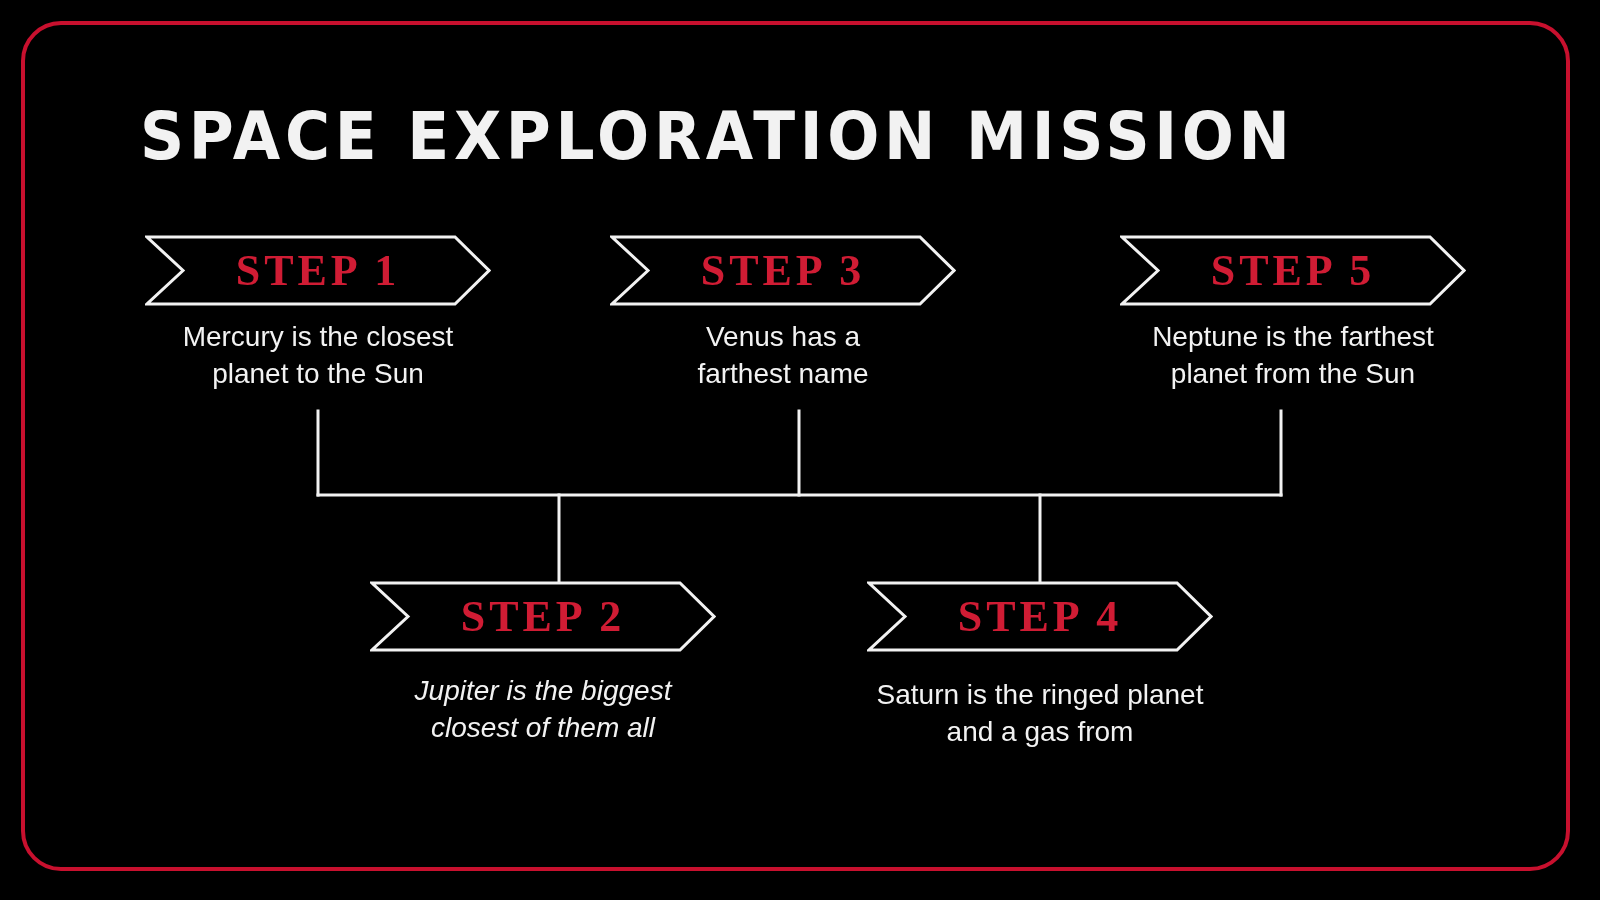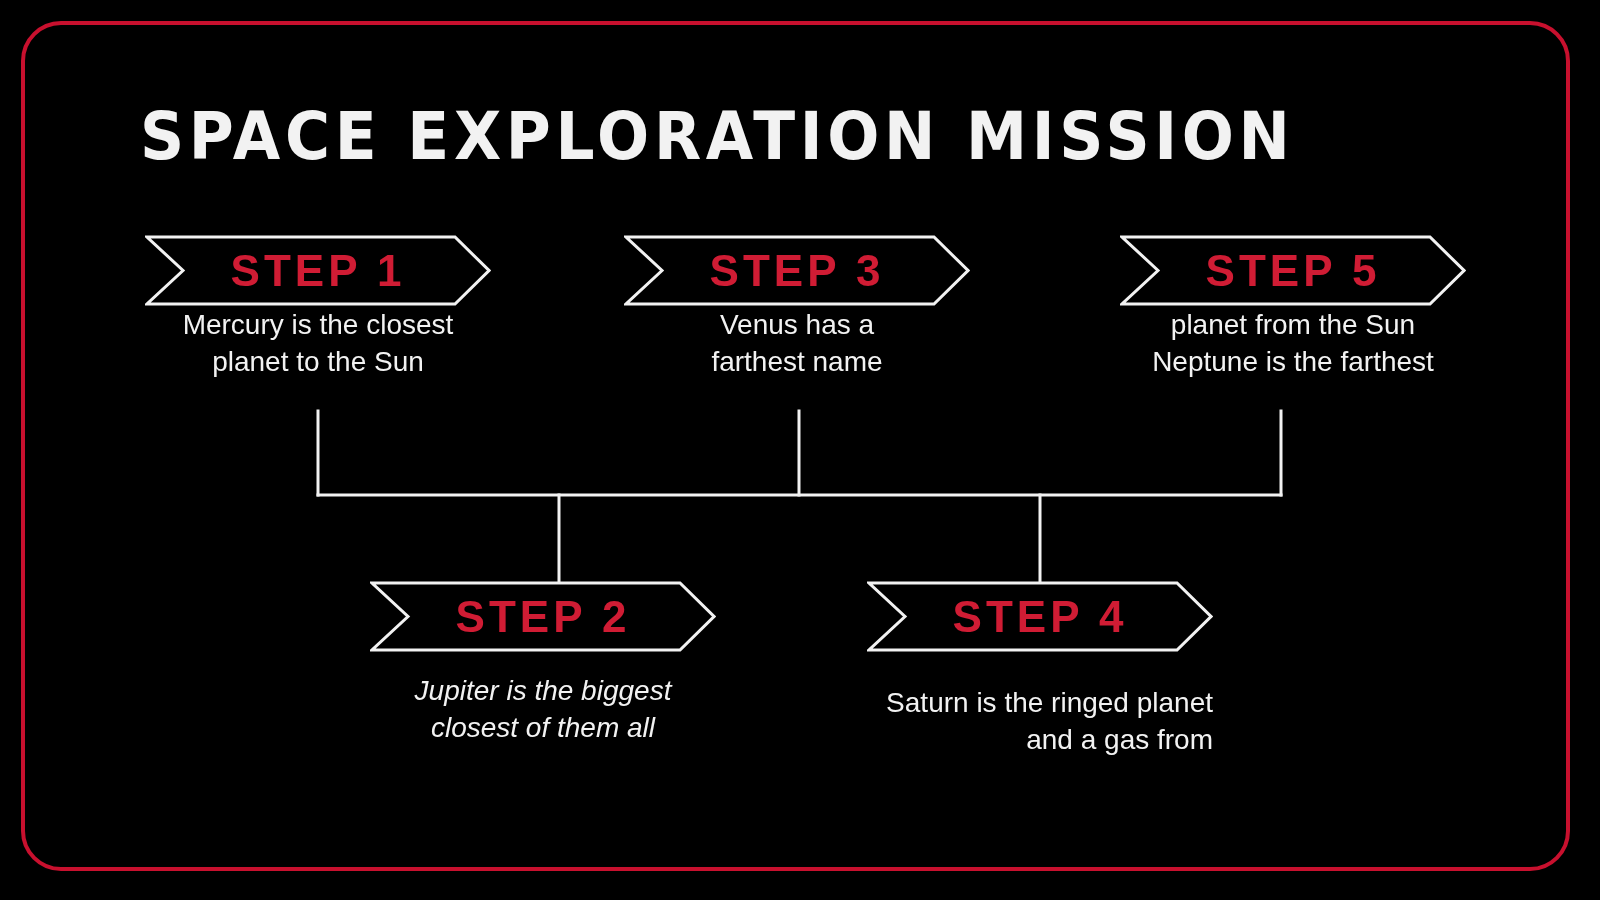--- a/index.html
+++ b/index.html
@@ -64,26 +64,27 @@
   }
   .step-label {
     position: absolute;
     left: 0;
     top: 0;
     width: 346px;
     height: 71px;
     line-height: 71px;
     text-align: center;
     color: #D01C34;
-    font-family: Liberation Sans, sans-serif;
+    font-family: Liberation Serif, serif;
     font-weight: bold;
     font-size: 44px;
     letter-spacing: 4px;
   }
   .step-desc {
+    margin-top: 12px;
     width: 346px;
     text-align: center;
     color: #F2F2F2;
     font-family: "Liberation Sans", sans-serif;
     font-size: 28px;
     line-height: 37px;
   }
   .step-desc span {
     display: block;
   }
@@ -112,43 +113,43 @@
       <polygon points="2,2 310,2 344,35.5 310,69 2,69 38,35.5" fill="none" stroke="#F2F2F2" stroke-width="3" stroke-linejoin="miter"></polygon>
     </svg>
     <div class="step-label">STEP 1</div>
   </div>
   <div class="step-desc">
     <span>Mercury is the closest</span>
     <span>planet to the Sun</span>
   </div>
 </div>
 
-<div class="step" style="left:624px; top:235px;">
+<div class="step" style="left:610px; top:235px;">
   <div class="step-badge">
     <svg width="346" height="71" viewBox="0 0 346 71">
       <polygon points="2,2 310,2 344,35.5 310,69 2,69 38,35.5" fill="none" stroke="#F2F2F2" stroke-width="3" stroke-linejoin="miter"></polygon>
     </svg>
     <div class="step-label">STEP 3</div>
   </div>
   <div class="step-desc">
     <span>Venus has a</span>
     <span>farthest name</span>
   </div>
 </div>
 
 <div class="step" style="left:1120px; top:235px;">
   <div class="step-badge">
     <svg width="346" height="71" viewBox="0 0 346 71">
       <polygon points="2,2 310,2 344,35.5 310,69 2,69 38,35.5" fill="none" stroke="#F2F2F2" stroke-width="3" stroke-linejoin="miter"></polygon>
     </svg>
     <div class="step-label">STEP 5</div>
   </div>
   <div class="step-desc">
+    <span>Neptune is the farthest</span>
     <span>planet from the Sun</span>
-    <span>Neptune is the farthest</span>
   </div>
 </div>
 
 <div class="step" style="left:370px; top:581px;">
   <div class="step-badge">
     <svg width="346" height="71" viewBox="0 0 346 71">
       <polygon points="2,2 310,2 344,35.5 310,69 2,69 38,35.5" fill="none" stroke="#F2F2F2" stroke-width="3" stroke-linejoin="miter"></polygon>
     </svg>
     <div class="step-label">STEP 2</div>
   </div>
@@ -158,17 +159,17 @@
   </div>
 </div>
 
 <div class="step" style="left:867px; top:581px;">
   <div class="step-badge">
     <svg width="346" height="71" viewBox="0 0 346 71">
       <polygon points="2,2 310,2 344,35.5 310,69 2,69 38,35.5" fill="none" stroke="#F2F2F2" stroke-width="3" stroke-linejoin="miter"></polygon>
     </svg>
     <div class="step-label">STEP 4</div>
   </div>
-  <div class="step-desc" style="margin-top:32px;text-align:right;">
+  <div class="step-desc" style="margin-top:24px;">
     <span>Saturn is the ringed planet</span>
     <span>and a gas from</span>
   </div>
 </div>
 
 </body></html>

